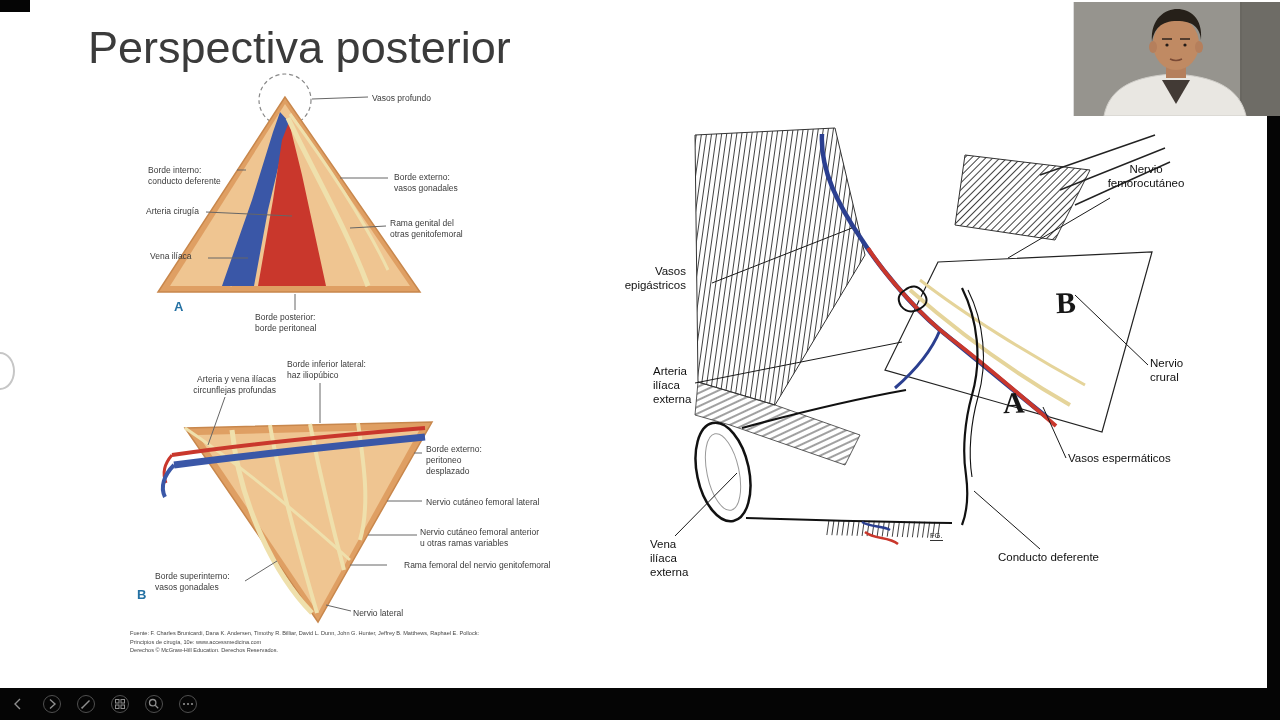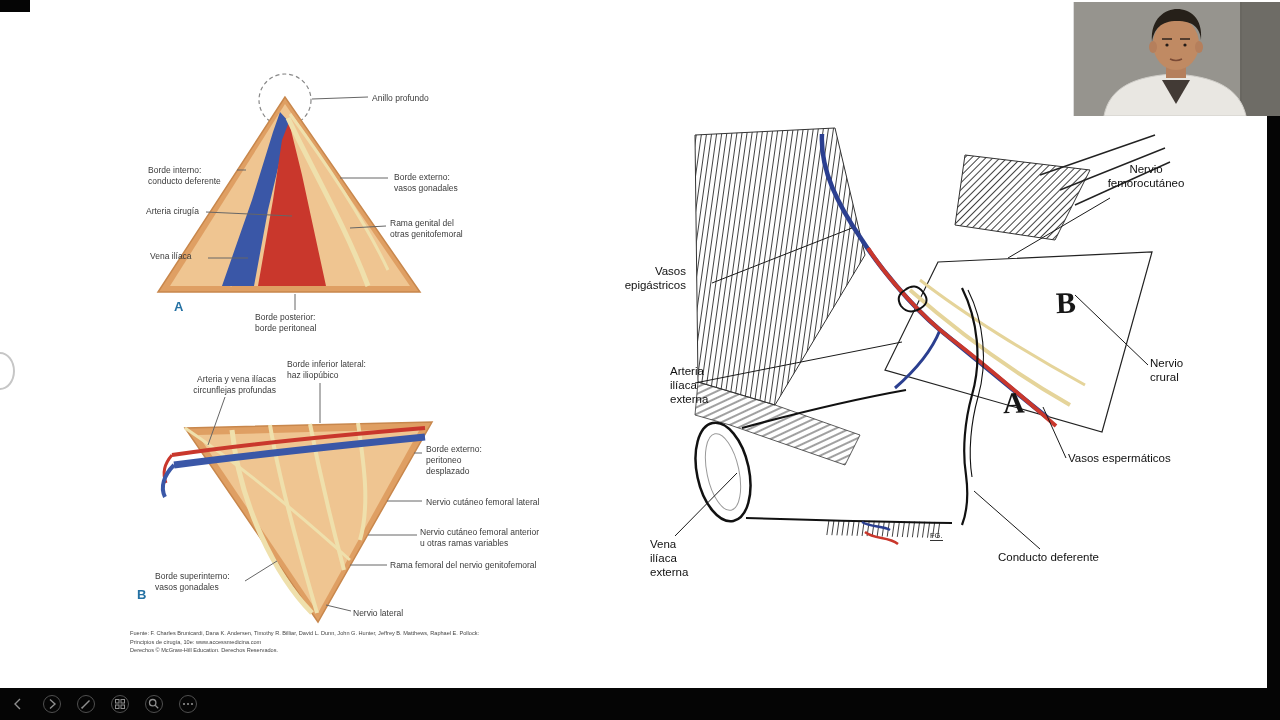--- a/index.html
+++ b/index.html
@@ -43,20 +43,21 @@
   #toolbar{position:absolute;left:8px;top:688px;height:32px;display:flex;
     align-items:center;gap:14px;z-index:30}
   .tb-btn{width:20px;height:20px;background:none;border:none;padding:0;cursor:pointer;
     display:block}
 </style>
 </head>
 <body>
 
 <div id="stage">
 
+  <div class="slide-title">Perspectiva posterior</div>
 
   <svg class="fig-svg" style="left:130px;top:70px" width="390" height="280" viewBox="0 0 390 280">
     <circle cx="155" cy="30" r="26" fill="none" stroke="#888" stroke-width="1.2" stroke-dasharray="4 3"></circle>
     <path d="M155,27 L28,222 L290,222 Z" fill="#DF9F63" stroke="#C8874C" stroke-width="1.5"></path>
     <path d="M155,34 L40,216 L280,216 Z" fill="#EFC591"></path>
     <path d="M151,45 C135,95 115,160 100,216" fill="none" stroke="#F3E6BE" stroke-width="3"></path>
     <polygon points="150,42 159,52 138,140 124,216 92,216 122,130 143,62" fill="#3A57A7"></polygon>
     <polygon points="159,52 172,105 196,216 128,216 143,130 152,70" fill="#C9372C"></polygon>
     <path d="M158,48 C180,95 215,155 238,216" fill="none" stroke="#EFE0AC" stroke-width="5"></path>
     <path d="M160,44 C190,85 232,145 258,200" fill="none" stroke="#EFE0AC" stroke-width="3"></path>
@@ -64,21 +65,21 @@
       <line x1="238" y1="27" x2="182" y2="29"></line>
       <line x1="116" y1="100" x2="107" y2="100"></line>
       <line x1="76" y1="142" x2="162" y2="146"></line>
       <line x1="78" y1="188" x2="118" y2="188"></line>
       <line x1="258" y1="108" x2="210" y2="108"></line>
       <line x1="256" y1="156" x2="220" y2="158"></line>
       <line x1="165" y1="240" x2="165" y2="224"></line>
     </g>
   </svg>
 
-  <div class="lbl" style="left:372px;top:93px">Anillo profundo</div>
+  <div class="lbl" style="left:372px;top:93px">Vasos profundo</div>
   <div class="lbl" style="left:148px;top:165px">Borde interno:
 conducto deferente</div>
   <div class="lbl" style="left:146px;top:206px">Arteria cirugía</div>
   <div class="lbl" style="left:150px;top:251px">Vena ilíaca</div>
   <div class="lbl" style="left:394px;top:172px">Borde externo:
 vasos gonadales</div>
   <div class="lbl" style="left:390px;top:218px">Rama genital del
 otras genitofemoral</div>
   <div class="lbl" style="left:255px;top:312px;width:125px;text-align:left">Borde posterior:
 borde peritoneal</div>
@@ -113,21 +114,21 @@
   <div class="lbl" style="left:158px;top:374px;width:118px;text-align:right">Arteria y vena ilíacas
 circunflejas profundas</div>
   <div class="lbl" style="left:287px;top:359px">Borde inferior lateral:
 haz iliopúbico</div>
   <div class="lbl" style="left:426px;top:444px">Borde externo:
 peritoneo
 desplazado</div>
   <div class="lbl" style="left:426px;top:497px">Nervio cutáneo femoral lateral</div>
   <div class="lbl" style="left:420px;top:527px">Nervio cutáneo femoral anterior
 u otras ramas variables</div>
-  <div class="lbl" style="left:390px;top:560px">Rama femoral del nervio genitofemoral</div>
+  <div class="lbl" style="left:404px;top:560px">Rama femoral del nervio genitofemoral</div>
   <div class="lbl" style="left:155px;top:571px">Borde superinterno:
 vasos gonadales</div>
   <div class="lbl" style="left:353px;top:608px">Nervio lateral</div>
   <div class="panel-letter" style="left:137px;top:587px">B</div>
 
   <div class="src">Fuente: F. Charles Brunicardi, Dana K. Andersen, Timothy R. Billiar, David L. Dunn, John G. Hunter, Jeffrey B. Matthews, Raphael E. Pollock:
 Principios de cirugía, 10e: www.accessmedicina.com
 Derechos © McGraw-Hill Education. Derechos Reservados.</div>
 
   <svg class="fig-svg" style="left:610px;top:120px" width="660" height="510" viewBox="0 0 660 510">
@@ -186,21 +187,21 @@
       <line x1="538" y1="245" x2="465" y2="175"></line>
       <line x1="456" y1="338" x2="433" y2="287"></line>
       <line x1="430" y1="429" x2="364" y2="371"></line>
     </g>
   </svg>
 
   <div class="slbl" style="left:1100px;top:163px;width:92px;text-align:center">Nervio
 femorocutáneo</div>
   <div class="slbl" style="left:616px;top:265px;width:70px;text-align:right">Vasos
 epigástricos</div>
-  <div class="slbl" style="left:670px;top:365px">Arteria
+  <div class="slbl" style="left:653px;top:365px">Arteria
 ilíaca
 externa</div>
   <div class="slbl" style="left:650px;top:538px">Vena
 ilíaca
 externa</div>
   <div class="slbl" style="left:1150px;top:357px">Nervio
 crural</div>
   <div class="slbl" style="left:1068px;top:452px">Vasos espermáticos</div>
   <div class="slbl" style="left:998px;top:551px">Conducto deferente</div>
   <div class="big-letter" style="left:1056px;top:286px">B</div>

